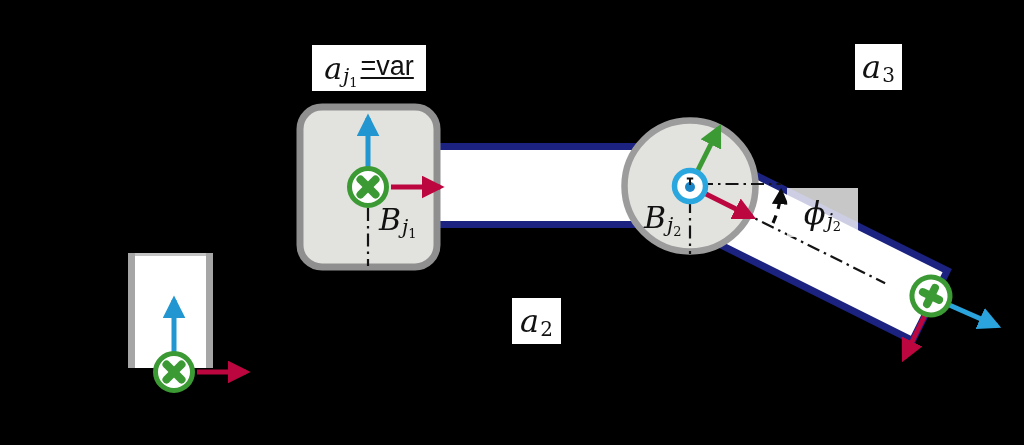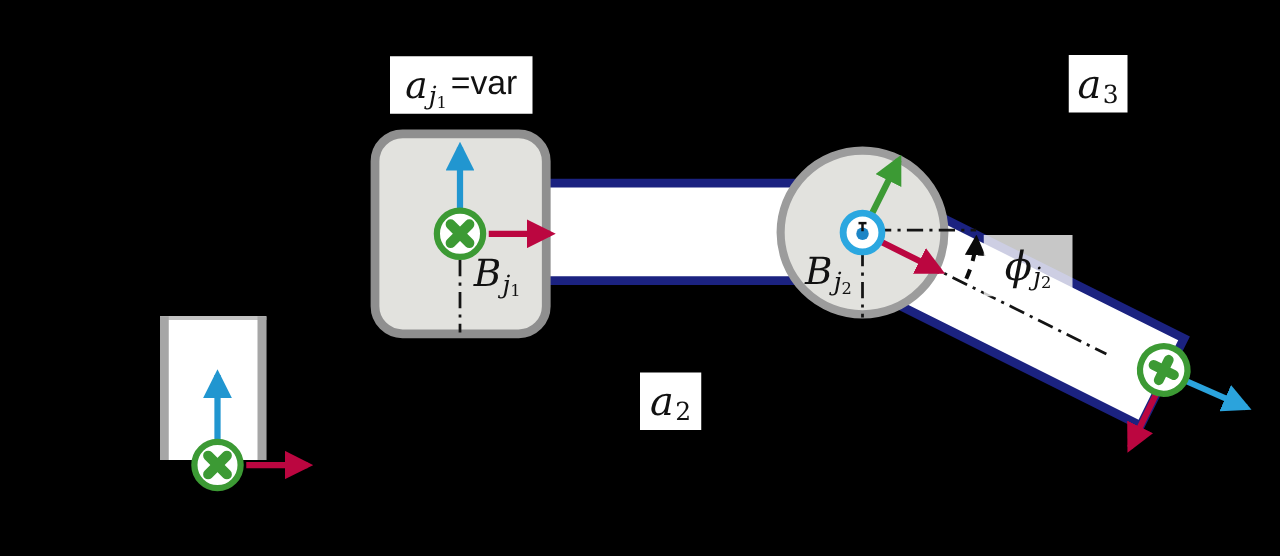--- a/index.html
+++ b/index.html
@@ -10,21 +10,21 @@
   
   .lbl{position:absolute;color:#111;white-space:nowrap;display:flex;align-items:center;
        justify-content:center;line-height:1;}
   .lbl.boxed{background:#fff;}
   .lbl.ghostbox{background:rgba(255,255,255,0.78);}
   .mbase{font:italic 30px "DejaVu Serif",serif;}
   .mbase.big{font-size:32px;}
   .msub{font:italic 20px "DejaVu Serif",serif;position:relative;top:8px;margin-left:1px;}
   .msubd{font:20px "DejaVu Serif",serif;position:relative;top:8px;margin-left:1px;}
   .msubsub{font:13px "DejaVu Serif",serif;position:relative;top:14px;}
-  .msfx{font:27px "Liberation Sans",sans-serif;position:relative;top:-2px;margin-left:3px;}
+  .msfx{font:27px "Liberation Sans",sans-serif;position:relative;top:-2px;margin-left:3px;text-decoration:underline;}
 
   
   .link{fill:#fff;stroke:#1b2280;stroke-width:7;}
   .body{fill:#e2e2de;}
   .dashdot{stroke:#141414;stroke-width:2.2;fill:none;stroke-dasharray:13 5 2.5 5;}
   .ax{fill:none;stroke-linecap:butt;}
   .axY{stroke:#2196d0;stroke-width:5;}
   .axX{stroke:#bb0640;stroke-width:5;}
   .axZ{stroke:#3c9a34;stroke-width:5;}
   .axC{stroke:#2ba3dc;stroke-width:5;}

